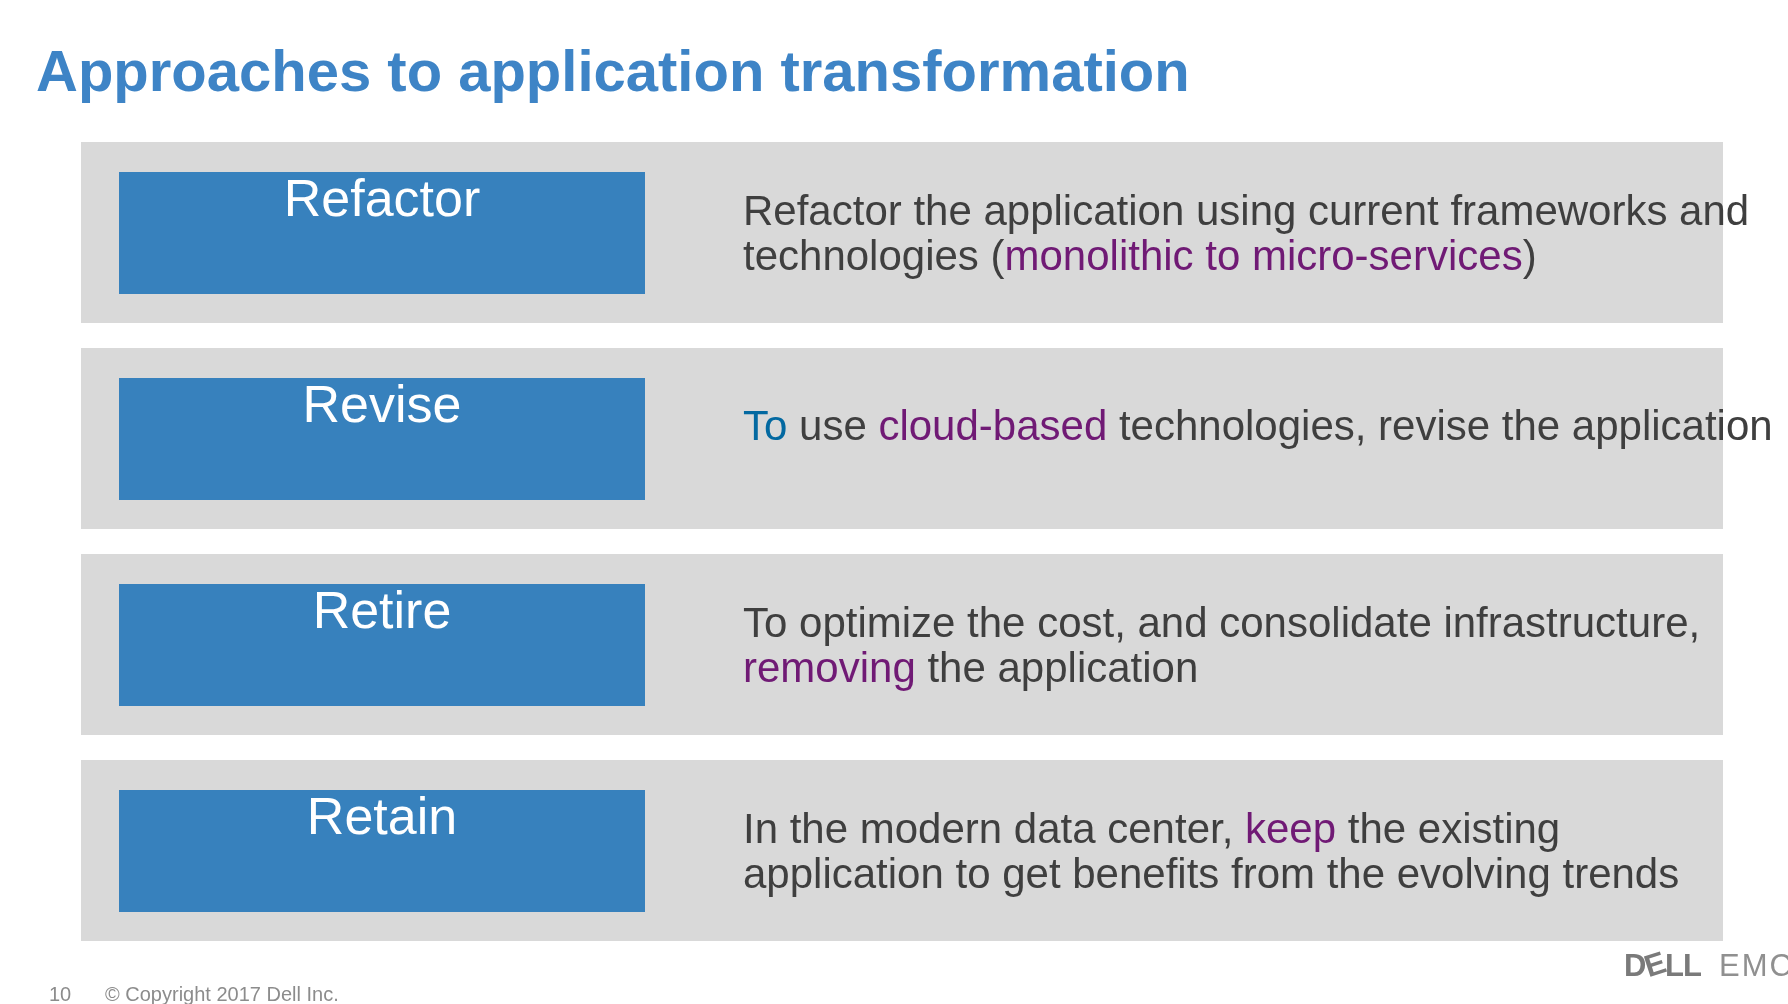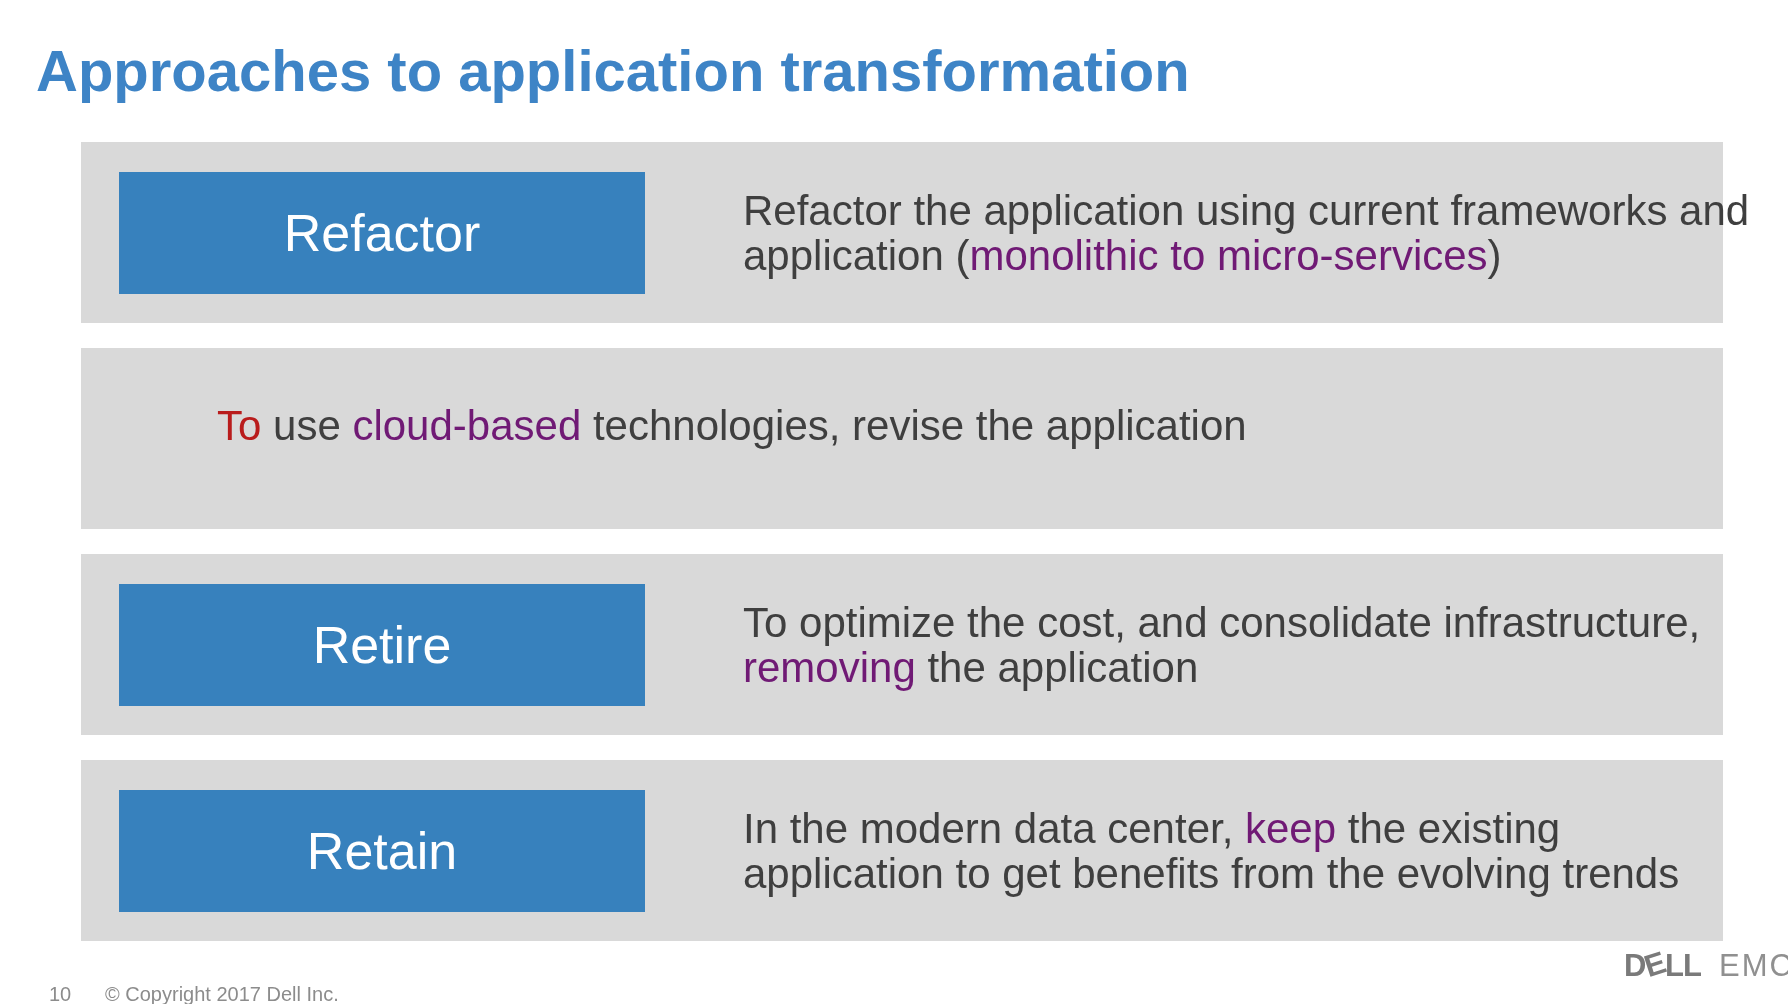--- a/index.html
+++ b/index.html
@@ -32,40 +32,39 @@
     display:flex;
     align-items:center;
     padding-left:38px;
   }
   .bluebox {
     flex:0 0 auto;
     width:526px;
     height:122px;
     background:#3781bd;
     display:flex;
-    align-items:center;
     justify-content:center;
   }
   .bluebox .label {
     color:#ffffff;
     font-size:52px;
     line-height:1;
     white-space:nowrap;
   }
   .desc {
     margin-left:98px;
     font-size:42px;
     line-height:45px;
     color:#3f3f3f;
   }
   .desc.single { transform:translateY(-13px); }
   .desc .line { white-space:nowrap; }
   .c-gray  { color:#3f3f3f; }
   .c-red   { color:#701a75; }
-  .c-black { color:#b91c1c; }
+  .c-black { color:#0369a1; }
   .footer-num {
     position:absolute;
     left:49px; top:983px;
     font-size:20px;
     color:#8c8c8c;
   }
   .footer-copy {
     position:absolute;
     left:105px; top:983px;
     font-size:20px;
@@ -102,25 +101,28 @@
 <h1 class="slide-title">Approaches to application transformation</h1>
 
 <div class="bands">
 
   <div class="band">
     <div class="bluebox">
       <span class="label">Refactor</span>
     </div>
     <div class="desc">
       <div class="line"><span class="c-gray">Refactor the application using current frameworks and</span></div>
-      <div class="line"><span class="c-gray">application (</span><span class="c-red">monolithic to micro-services</span><span class="c-gray">)</span></div>
+      <div class="line"><span class="c-gray">technologies (</span><span class="c-red">monolithic to micro-services</span><span class="c-gray">)</span></div>
     </div>
   </div>
 
   <div class="band">
+    <div class="bluebox">
+      <span class="label">Revise</span>
+    </div>
     <div class="desc single">
       <div class="line"><span class="c-black">To</span><span class="c-gray"> use </span><span class="c-red">cloud-based</span><span class="c-gray"> technologies, revise the application</span></div>
     </div>
   </div>
 
   <div class="band">
     <div class="bluebox">
       <span class="label">Retire</span>
     </div>
     <div class="desc">

